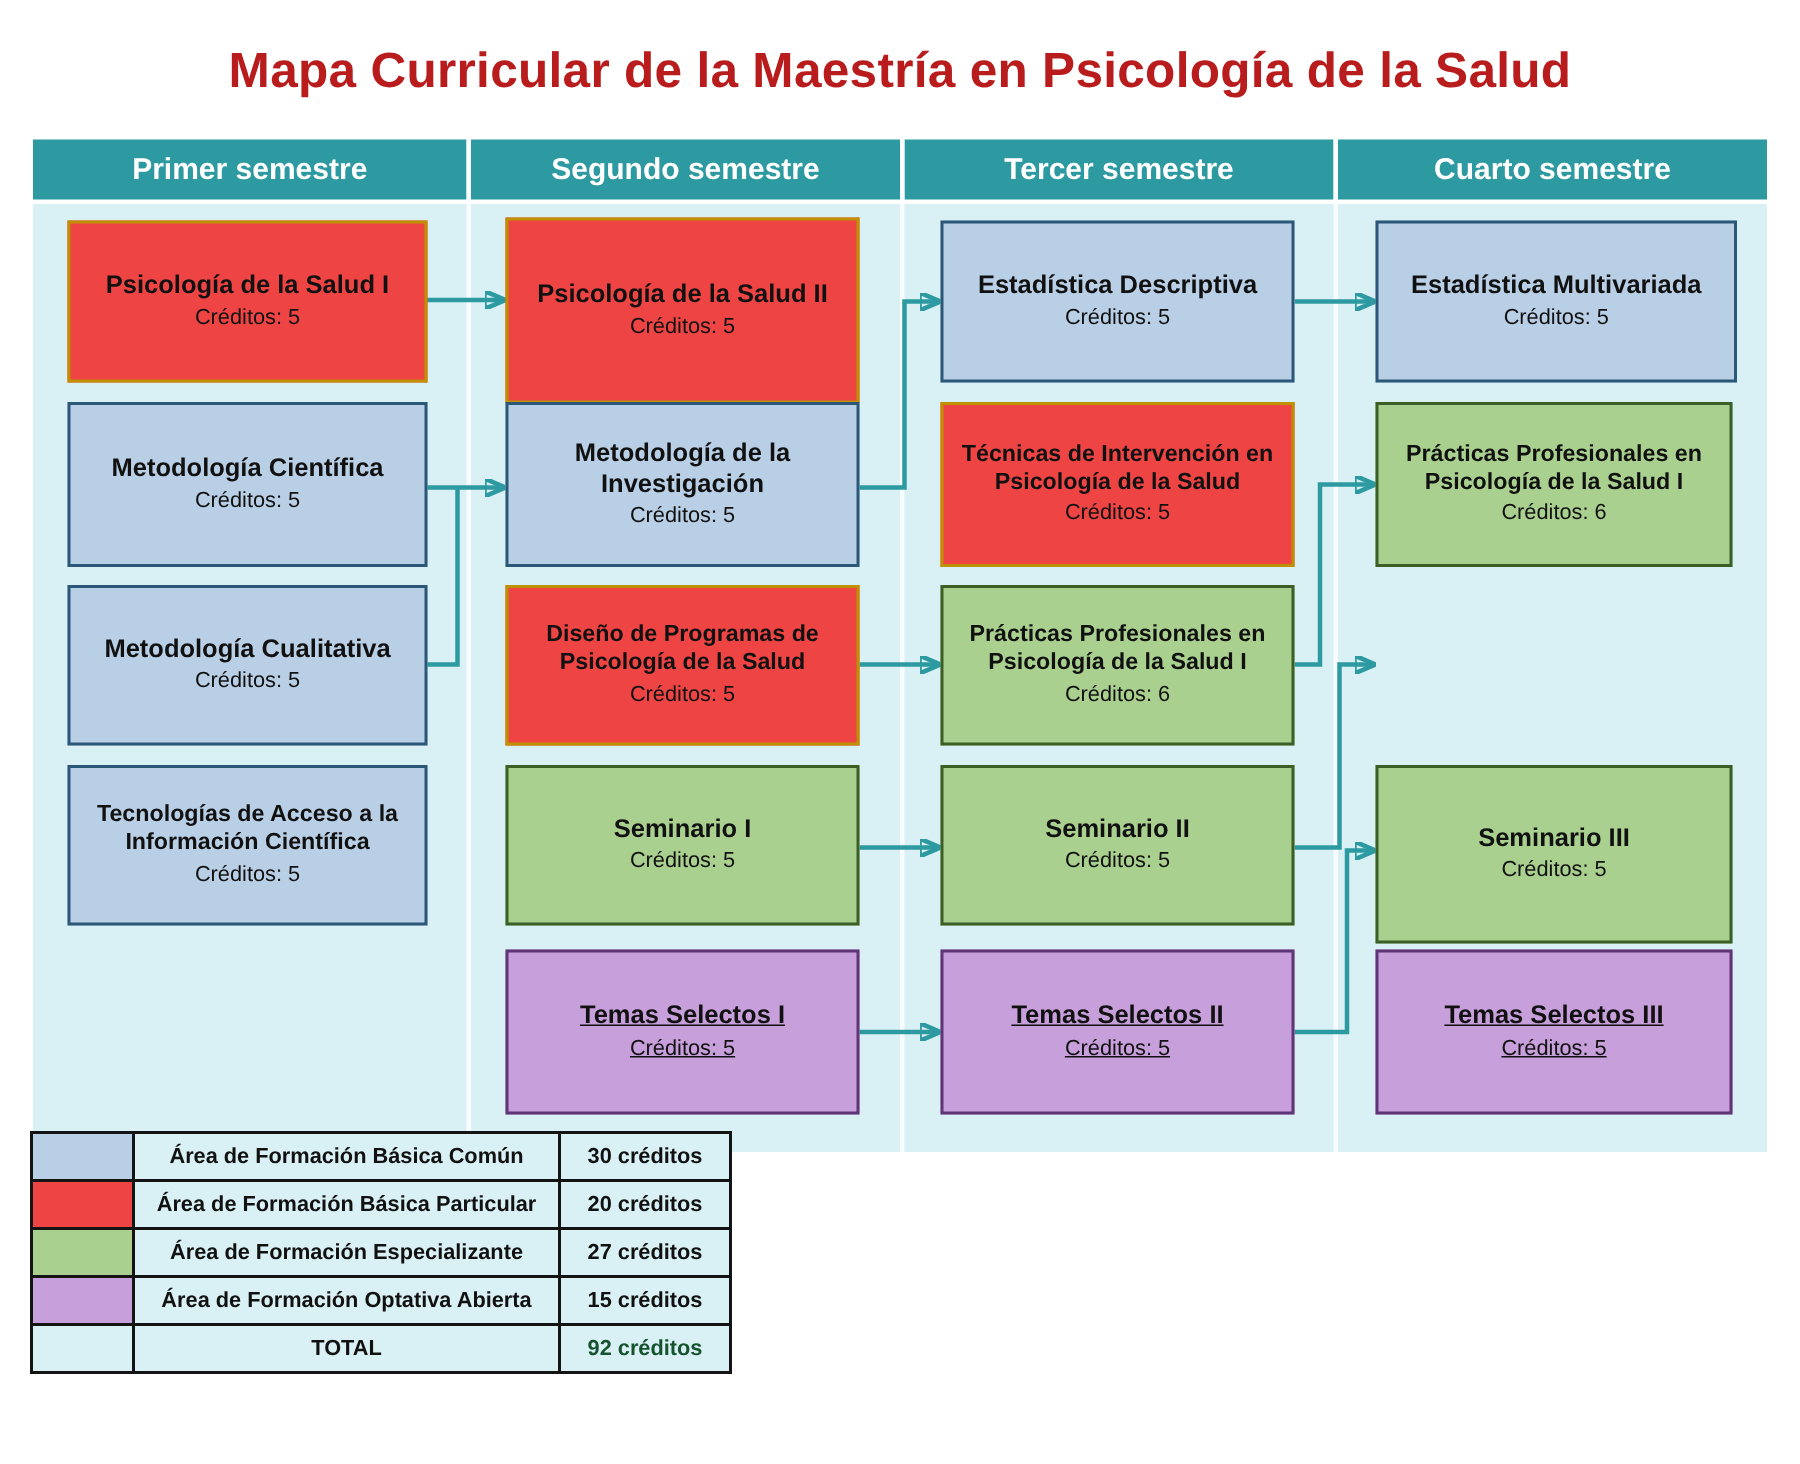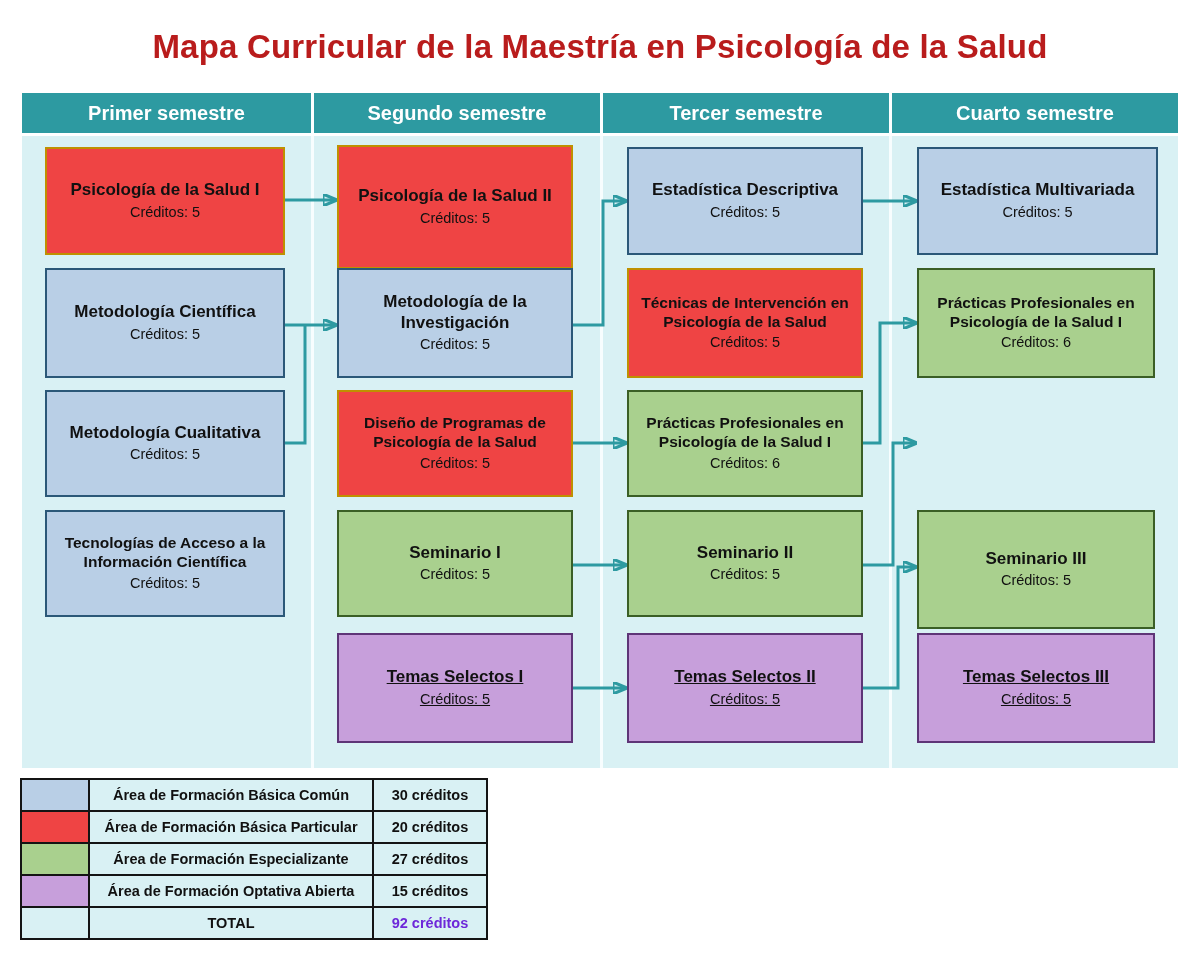--- a/index.html
+++ b/index.html
@@ -35,31 +35,31 @@
   .course .name { font-size:17px; font-weight:bold; line-height:1.22; color:#111; }
   .course.sm .name { font-size:15.5px; }
   .course .credits { font-size:14.5px; line-height:1.3; margin-top:2px; color:#111; }
   .area-comun          { background:#b9cfe6; border-color:#2b5878; }
   .area-particular     { background:#ef4444; border-color:#bf9000; }
   .area-especializante { background:#a9d08e; border-color:#3b5f26; }
   .area-optativa       { background:#c79fdb; border-color:#5e3577;text-decoration:underline; }
   svg.connectors { position:absolute; left:0; top:0; pointer-events:none; }
   svg.connectors path { fill:none; stroke:#2d9aa1; stroke-width:3; }
   .legend {
-    position:absolute; left:20px; top:778px; width:466px; height:162px;
+    position:absolute; left:20px; top:754px; width:466px; height:162px;
     border-collapse:collapse; table-layout:fixed; background:#d9f1f4;
   }
   .legend td {
     border:2px solid #141414; text-align:center; vertical-align:middle;
     font-size:14.5px; font-weight:bold; height:32px; color:#111;
   }
   .legend .swatch-col { width:68px; }
   .legend .label-col  { width:284px; }
   .legend .credit-col { width:114px;margin-top:12px; }
-  .legend .total-credits { color:#6d28d9; }
+  .legend .total-credits { color:#14532d; }
 </style>
 </head>
 <body>
 
 <div class="page">
 
   <div class="page-title">Mapa Curricular de la Maestría en Psicología de la Salud</div>
 
   <div class="diagram">
 

